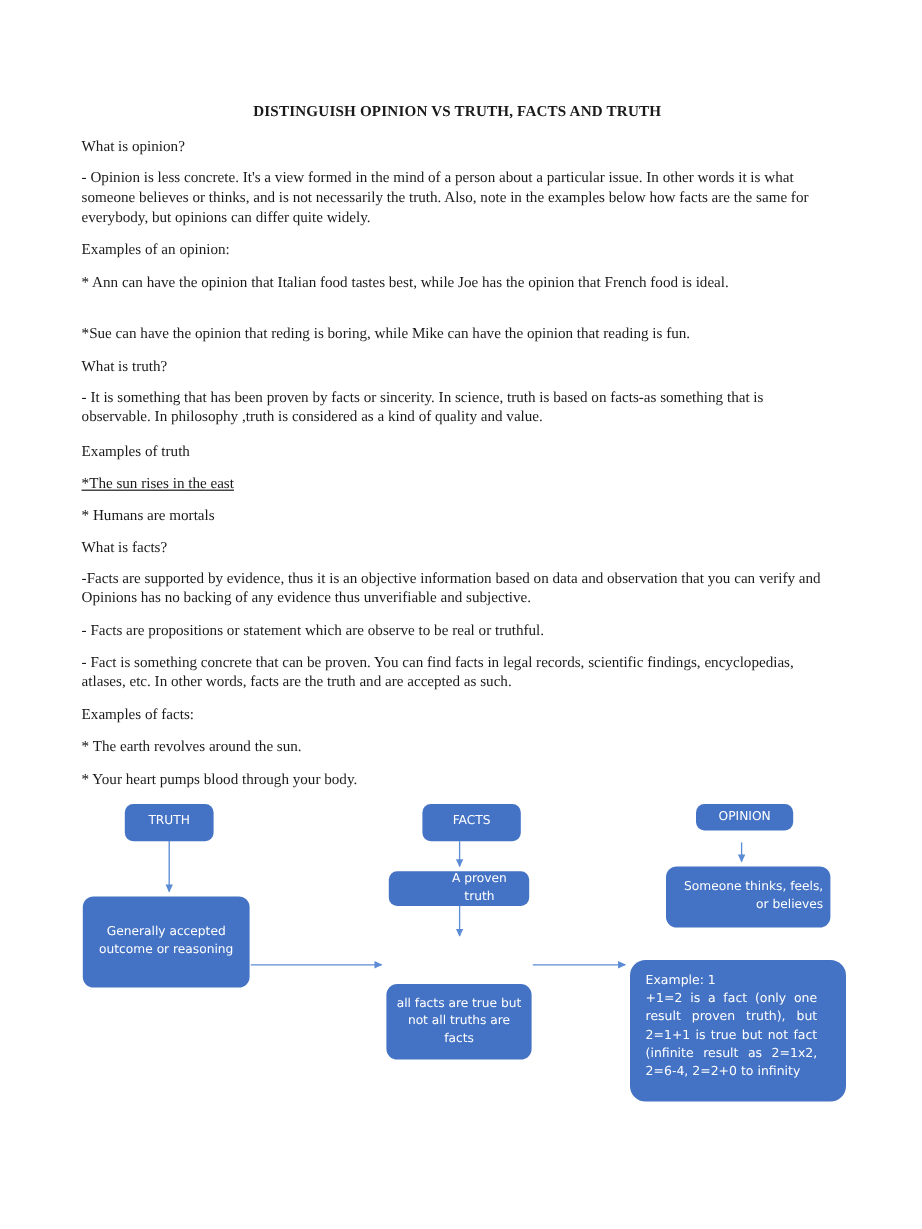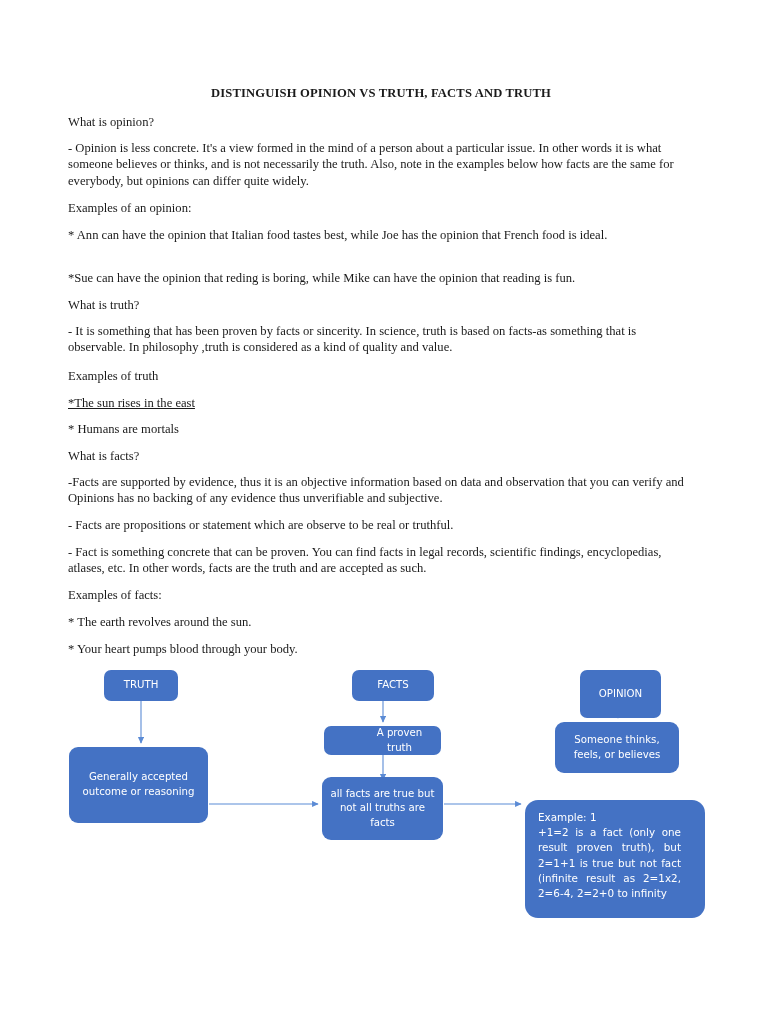--- a/index.html
+++ b/index.html
@@ -136,25 +136,25 @@
     </svg>
 
     <div class="node small-radius" style="left:104px; top:670px; width:74px; height:31px;">TRUTH</div>
 
     <div class="node" style="left:69px; top:747px; width:139px; height:76px;">Generally accepted outcome or reasoning</div>
 
     <div class="node small-radius" style="left:352px; top:670px; width:82px; height:31px;">FACTS</div>
 
     <div class="node small-radius" style="left:324px; top:726px; width:117px; height:29px;padding-left:40px;">A proven truth</div>
 
-    <div class="node" style="left:322px; top:777px; width:121px; height:63px;">all facts are true but not all truths are facts</div>
+    <div class="node" style="left:322px; top:820px; width:121px; height:63px;">all facts are true but not all truths are facts</div>
 
-    <div class="node small-radius" style="left:580px; top:670px; width:81px; height:48px;">OPINION</div>
+    <div class="node small-radius" style="left:580px; top:670px; width:81px; height:22px;">OPINION</div>
 
-    <div class="node" style="left:555px; top:722px; width:124px; height:51px;">Someone thinks, feels, or believes</div>
+    <div class="node" style="left:555px; top:722px; width:137px; height:51px;text-align:right;">Someone thinks, feels, or believes</div>
 
     <div class="node example" style="left:525px; top:800px; width:180px; height:118px;">
       <div class="ex-line1">Example: 1</div>
       <div>+1=2 is a fact (only one result proven truth), but 2=1+1 is true but not fact (infinite result as 2=1x2, 2=6-4, 2=2+0 to infinity</div>
     </div>
 
   </div>
 </div>
 
 </body></html>

